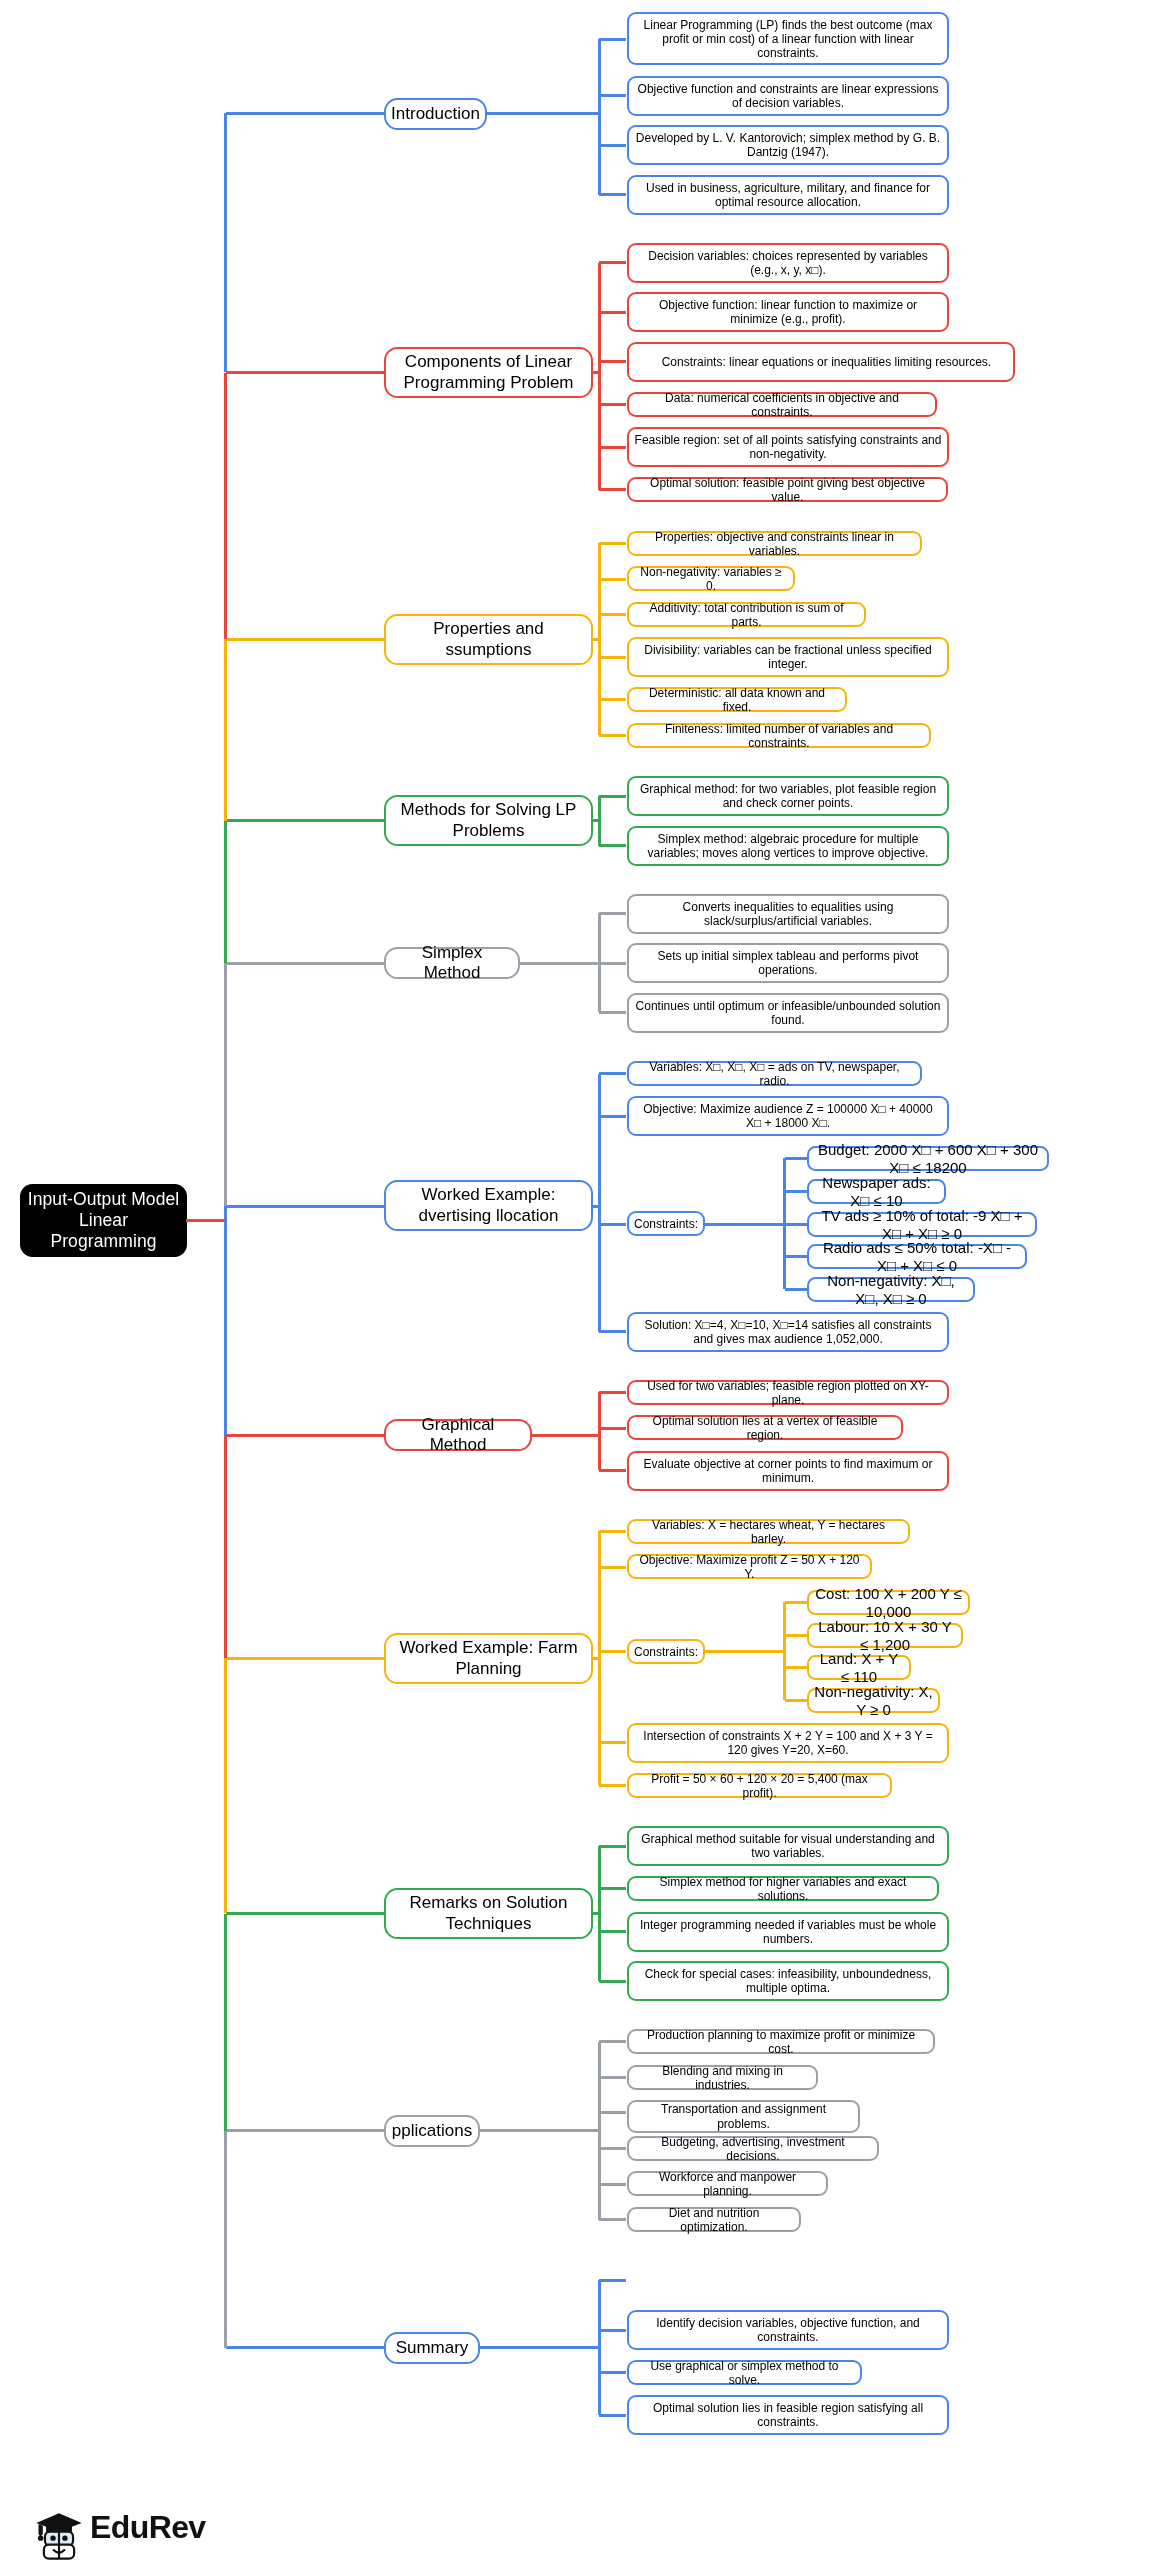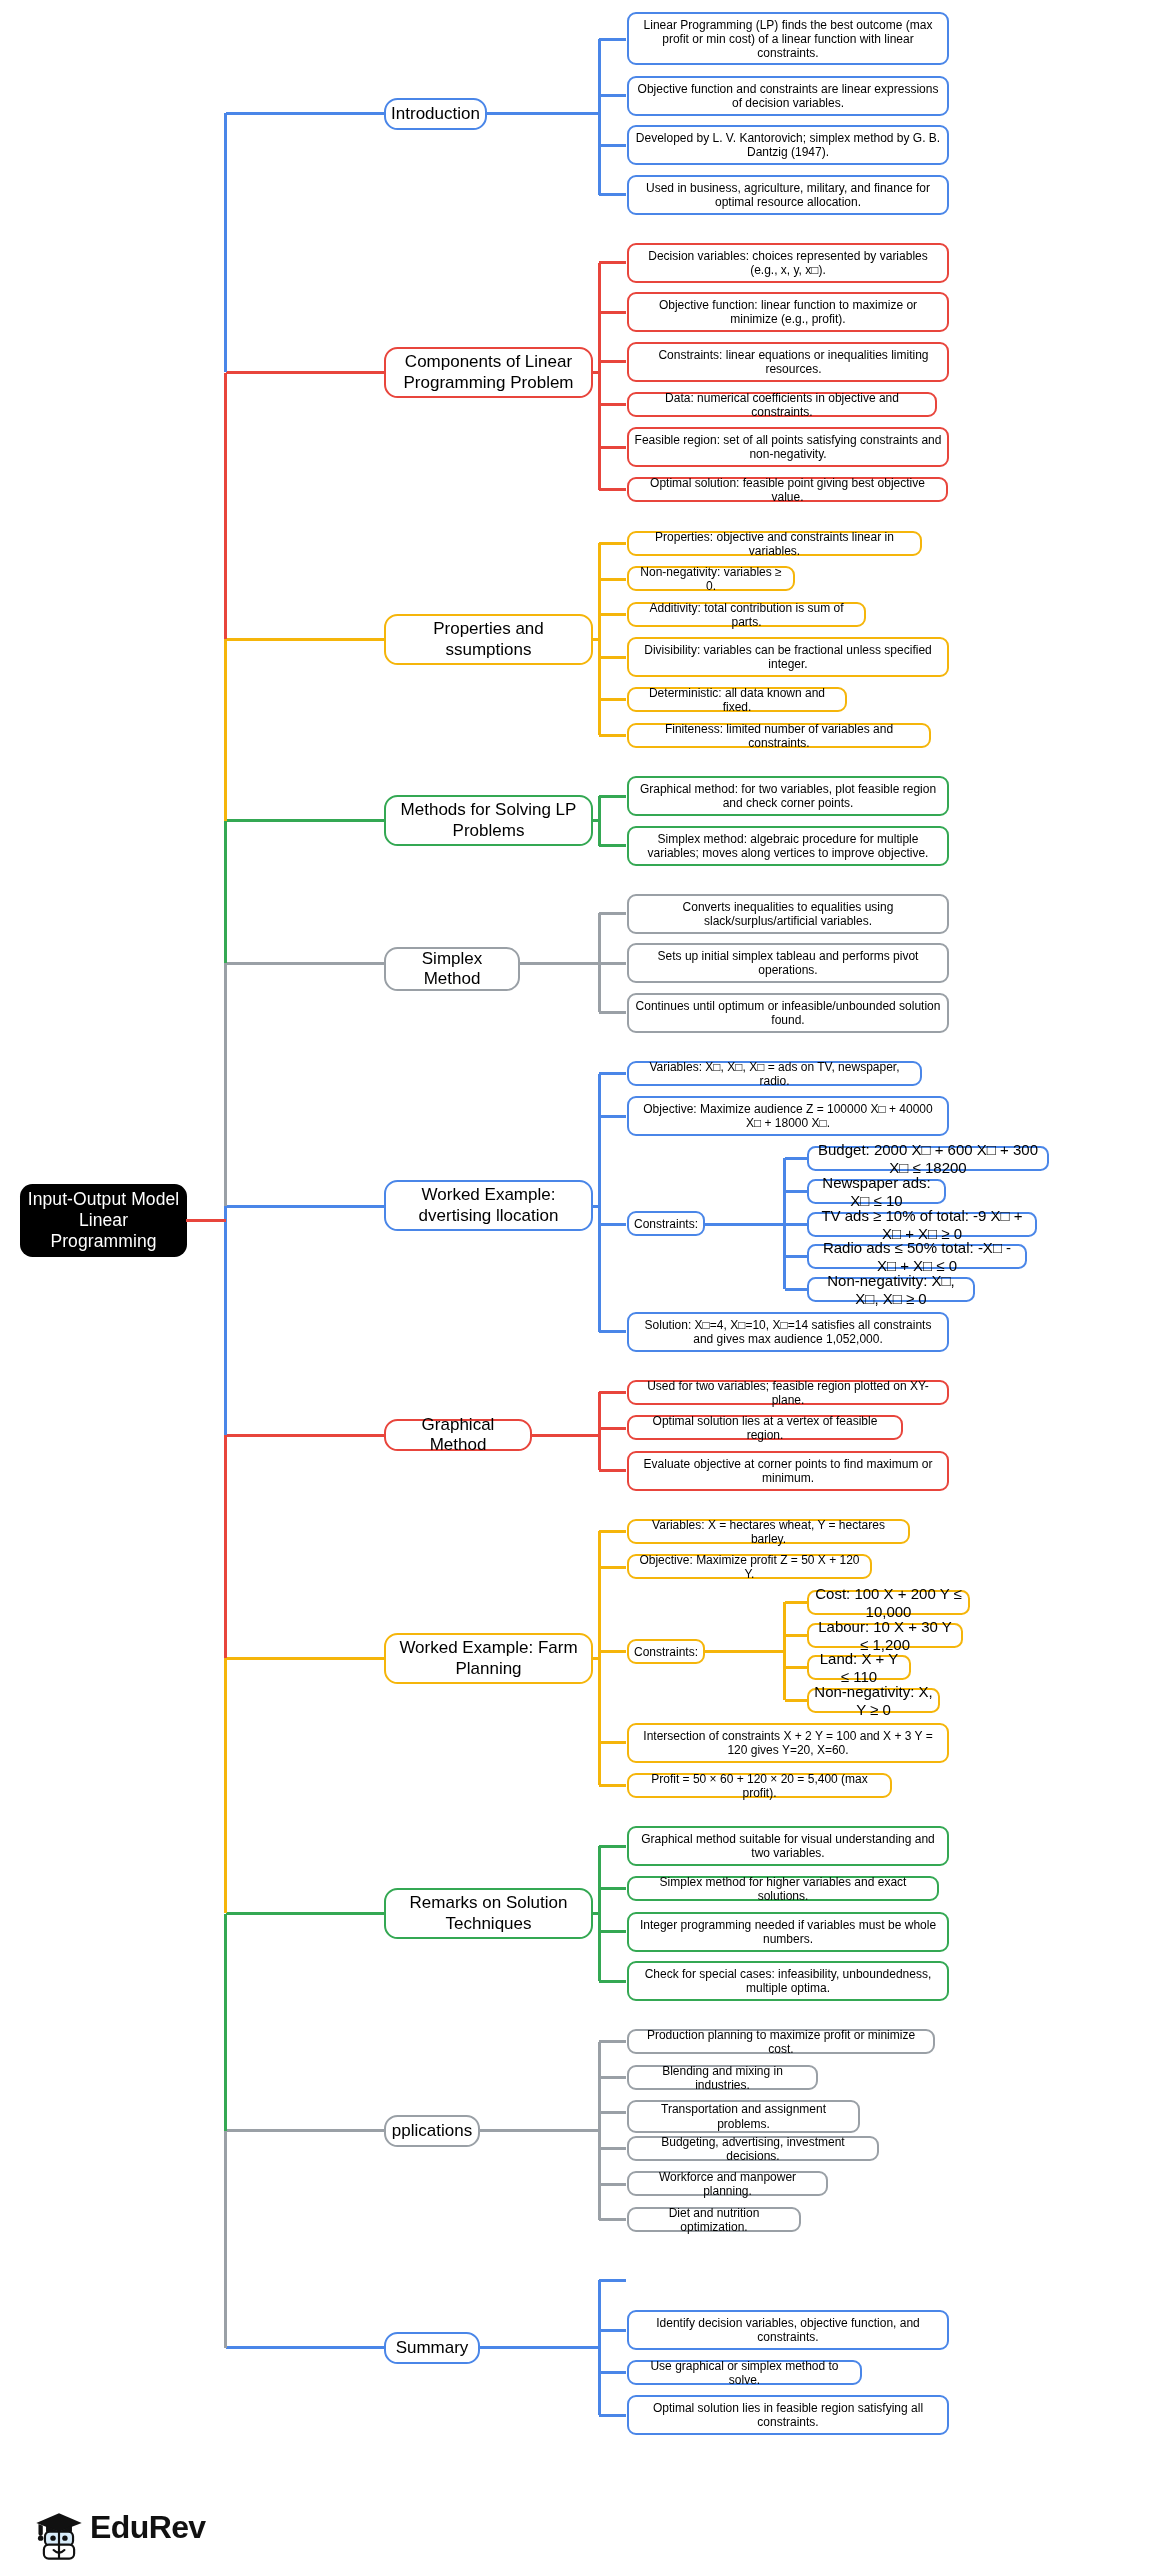--- a/index.html
+++ b/index.html
@@ -73,21 +73,21 @@
     <div class="ln h b-blue" style="left: 599px; top: 144px; width: 27px;"></div>
     <div class="node lvl2 c-blue" style="left: 627px; top: 175px; width: 322px; height: 40px;">Used in business, agriculture, military, and finance for optimal resource allocation.</div>
     <div class="ln h b-blue" style="left: 599px; top: 193px; width: 27px;"></div>
     <div class="node lvl1 c-blue" style="left: 384px; top: 98px; width: 103px; height: 32px;">Introduction</div>
     <div class="ln v b-blue" style="left: 598px; top: 39px; height: 156px;"></div>
     <div class="ln h b-blue" style="left: 487px; top: 112px; width: 112px;"></div>
     <div class="node lvl2 c-red" style="left: 627px; top: 243px; width: 322px; height: 40px;">Decision variables: choices represented by variables (e.g., x, y, x□).</div>
     <div class="ln h b-red" style="left: 599px; top: 261px; width: 27px;"></div>
     <div class="node lvl2 c-red" style="left: 627px; top: 292px; width: 322px; height: 40px;">Objective function: linear function to maximize or minimize (e.g., profit).</div>
     <div class="ln h b-red" style="left: 599px; top: 311px; width: 27px;"></div>
-    <div class="node lvl2 c-red" style="left: 627px; top: 342px; width: 322px; height: 40px; padding-left: 16px;">Constraints: linear equations or inequalities limiting resources.</div>
+    <div class="node lvl2 c-red" style="left: 627px; top: 342px; width: 388px; height: 40px; padding-left: 16px;">Constraints: linear equations or inequalities limiting resources.</div>
     <div class="ln h b-red" style="left: 599px; top: 360px; width: 27px;"></div>
     <div class="node lvl2 c-red" style="left: 627px; top: 392px; width: 310px; height: 25.4px;">Data: numerical coefficients in objective and constraints.</div>
     <div class="ln h b-red" style="left: 599px; top: 403px; width: 27px;"></div>
     <div class="node lvl2 c-red" style="left: 627px; top: 427px; width: 322px; height: 40px;">Feasible region: set of all points satisfying constraints and non-negativity.</div>
     <div class="ln h b-red" style="left: 599px; top: 446px; width: 27px;"></div>
     <div class="node lvl2 c-red" style="left: 627px; top: 477px; width: 321px; height: 25.4px;">Optimal solution: feasible point giving best objective value.</div>
     <div class="ln h b-red" style="left: 599px; top: 488px; width: 27px;"></div>
     <div class="node lvl1 c-red" style="left: 384px; top: 347px; width: 209px; height: 51px;">Components of Linear Programming Problem</div>
     <div class="ln v b-red" style="left: 598px; top: 263px; height: 227px;"></div>
     <div class="ln h b-red" style="left: 593px; top: 371px; width: 6.8px;"></div>
@@ -112,21 +112,21 @@
     <div class="ln h b-green" style="left: 599px; top: 844px; width: 27px;"></div>
     <div class="node lvl1 c-green" style="left: 384px; top: 795px; width: 209px; height: 51px;">Methods for Solving LP Problems</div>
     <div class="ln v b-green" style="left: 598px; top: 796px; height: 50px;"></div>
     <div class="ln h b-green" style="left: 593px; top: 819px; width: 6.8px;"></div>
     <div class="node lvl2 c-gray" style="left: 627px; top: 894px; width: 322px; height: 40px;">Converts inequalities to equalities using slack/surplus/artificial variables.</div>
     <div class="ln h b-gray" style="left: 599px; top: 912px; width: 27px;"></div>
     <div class="node lvl2 c-gray" style="left: 627px; top: 943px; width: 322px; height: 40px;">Sets up initial simplex tableau and performs pivot operations.</div>
     <div class="ln h b-gray" style="left: 599px; top: 962px; width: 27px;"></div>
     <div class="node lvl2 c-gray" style="left: 627px; top: 993px; width: 322px; height: 40px;">Continues until optimum or infeasible/unbounded solution found.</div>
     <div class="ln h b-gray" style="left: 599px; top: 1011px; width: 27px;"></div>
-    <div class="node lvl1 c-gray" style="left: 384px; top: 947px; width: 136px; height: 44px;">Simplex Method</div>
+    <div class="node lvl1 c-gray" style="left: 384px; top: 947px; width: 136px; height: 32px;">Simplex Method</div>
     <div class="ln v b-gray" style="left: 598px; top: 913px; height: 99px;"></div>
     <div class="ln h b-gray" style="left: 520px; top: 962px; width: 80px;"></div>
     <div class="node lvl2 c-blue" style="left: 627px; top: 1061px; width: 295px; height: 25.4px;">Variables: X□, X□, X□ = ads on TV, newspaper, radio.</div>
     <div class="ln h b-blue" style="left: 599px; top: 1072px; width: 27px;"></div>
     <div class="node lvl2 c-blue" style="left: 627px; top: 1096px; width: 322px; height: 40px; text-align: center;">Objective: Maximize audience Z = 100000 X□ + 40000 X□ + 18000 X□.</div>
     <div class="ln h b-blue" style="left: 599px; top: 1115px; width: 27px;"></div>
     <div class="node lvl2 c-blue" style="left: 627px; top: 1211px; width: 78px; height: 25.4px;">Constraints:</div>
     <div class="node lvl3 c-blue" style="left: 807px; top: 1146px; width: 242px; height: 25px;">Budget: 2000 X□ + 600 X□ + 300 X□ ≤ 18200</div>
     <div class="ln h b-blue" style="left: 785px; top: 1157px; width: 22.6px;"></div>
     <div class="node lvl3 c-blue" style="left: 807px; top: 1179px; width: 139px; height: 25px;">Newspaper ads: X□ ≤ 10</div>

